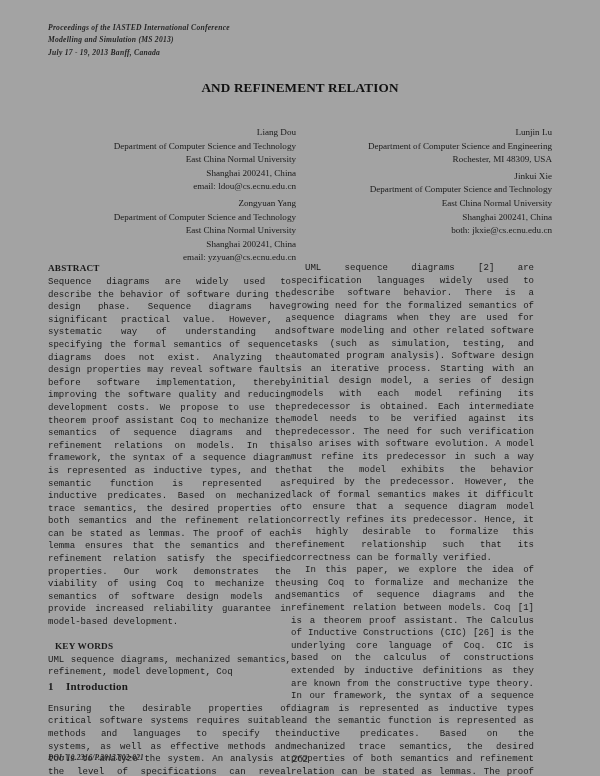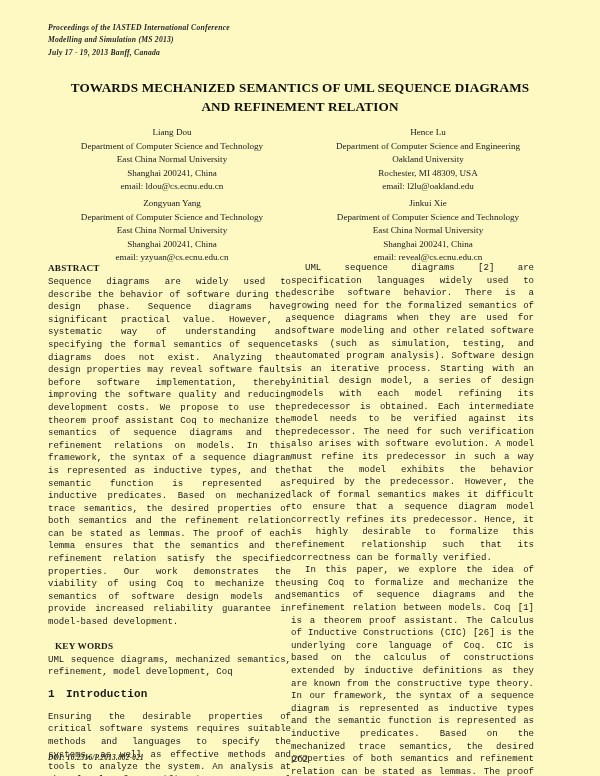--- a/index.html
+++ b/index.html
@@ -8,21 +8,21 @@
     background: #ffffff;
   }
   body {
     font-family: "Liberation Serif", "DejaVu Serif", serif;
     color: #1a1a1a;
   }
   #page {
     position: relative;
     width: 600px;
     height: 776px;
-    background: #fef9c3;
+    background: #a3a3a3;
     overflow: hidden;
     box-sizing: border-box;
     padding: 0;
   }
   .conf-header {
     position: absolute;
     left: 48px;
     top: 22px;
     width: 320px;
     font-family: "Liberation Serif", "DejaVu Serif", serif;
@@ -59,20 +59,21 @@
   }
   .author-col {
     width: 248px;
     text-align: center;
     font-size: 9.1px;
     line-height: 13.6px;
     color: #1a1a1a;
   }
   .author-block {
     margin-bottom: 3px;
+    text-align: right;
   }
   .author-block .ln {
     white-space: nowrap;
   }
   .columns {
     position: absolute;
     left: 48px;
     top: 262px;
     width: 504px;
     display: flex;
@@ -84,22 +85,21 @@
   .sec-head {
     font-weight: bold;
     font-size: 9.2px;
     line-height: 13px;
     margin: 0 0 1px 0;
     letter-spacing: 0.2px;
   }
   .sec-head.numbered {
     font-size: 11px;
     line-height: 15px;
-    margin: 8px 0 9px 0;
-    font-family: Liberation Mono, monospace;
+    margin: 0 0 9px 0;
   }
   .sec-head.numbered .num {
     display: inline-block;
     width: 18px;
   }
   p.body-text {
     margin: 0;
     font-size: 9.05px;
     line-height: 12.6px;
     text-align: justify;
@@ -155,21 +155,20 @@
 
 <div id="page">
 
   <div class="conf-header">
     <div>Proceedings of the IASTED International Conference</div>
     <div>Modelling and Simulation (MS 2013)</div>
     <div>July 17 - 19, 2013 Banff, Canada</div>
   </div>
 
   <div class="title-block">
-    <div>TOWARDS MECHANIZED SEMANTICS OF UML SEQUENCE DIAGRAMS</div>
     <div>AND REFINEMENT RELATION</div>
   </div>
 
   <div class="authors">
     <div class="author-col">
       <div class="author-block">
         <div class="ln">Liang Dou</div>
         <div class="ln">Department of Computer Science and Technology</div>
         <div class="ln">East China Normal University</div>
         <div class="ln">Shanghai 200241, China</div>
@@ -178,32 +177,30 @@
       <div class="author-block">
         <div class="ln">Zongyuan Yang</div>
         <div class="ln">Department of Computer Science and Technology</div>
         <div class="ln">East China Normal University</div>
         <div class="ln">Shanghai 200241, China</div>
         <div class="ln">email: yzyuan@cs.ecnu.edu.cn</div>
       </div>
     </div>
     <div class="author-col">
       <div class="author-block">
-        <div class="ln">Hence Lu</div>
+        <div class="ln">Lunjin Lu</div>
         <div class="ln">Department of Computer Science and Engineering</div>
-        <div class="ln">Oakland University</div>
         <div class="ln">Rochester, MI 48309, USA</div>
-        <div class="ln">email: l2lu@oakland.edu</div>
       </div>
       <div class="author-block">
         <div class="ln">Jinkui Xie</div>
         <div class="ln">Department of Computer Science and Technology</div>
         <div class="ln">East China Normal University</div>
         <div class="ln">Shanghai 200241, China</div>
-        <div class="ln">email: reveal@cs.ecnu.edu.cn</div>
+        <div class="ln">both: jkxie@cs.ecnu.edu.cn</div>
       </div>
     </div>
   </div>
 
   <div class="columns">
 
     <div class="col">
       <div class="sec-head">ABSTRACT</div>
       <p class="body-text">Sequence diagrams are widely used to describe the behavior of software during the design phase. Sequence diagrams have significant practical value. However, a systematic way of understanding and specifying the formal semantics of sequence diagrams does not exist. Analyzing the design properties may reveal software faults before software implementation, thereby improving the software quality and reducing development costs. We propose to use the theorem proof assistant Coq to mechanize the semantics of sequence diagrams and the refinement relations on models. In this framework, the syntax of a sequence diagram is represented as inductive types, and the semantic function is represented as inductive predicates. Based on mechanized trace semantics, the desired properties of both semantics and the refinement relation can be stated as lemmas. The proof of each lemma ensures that the semantics and the refinement relation satisfy the specified properties. Our work demonstrates the viability of using Coq to mechanize the semantics of software design models and provide increased reliability guarantee in model-based development.</p>
 

